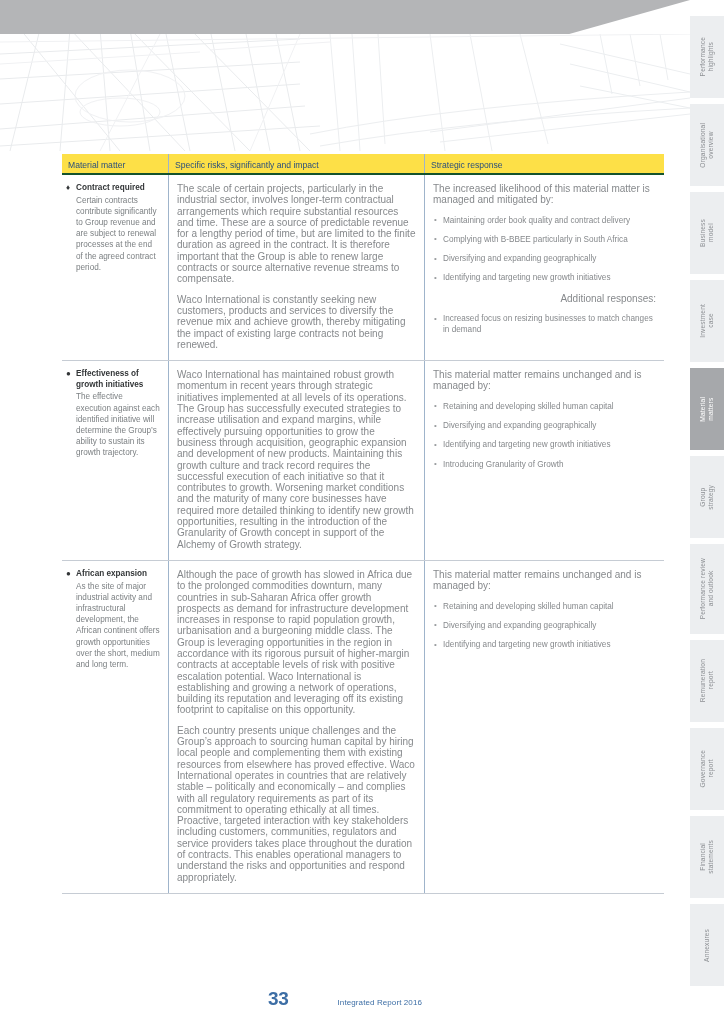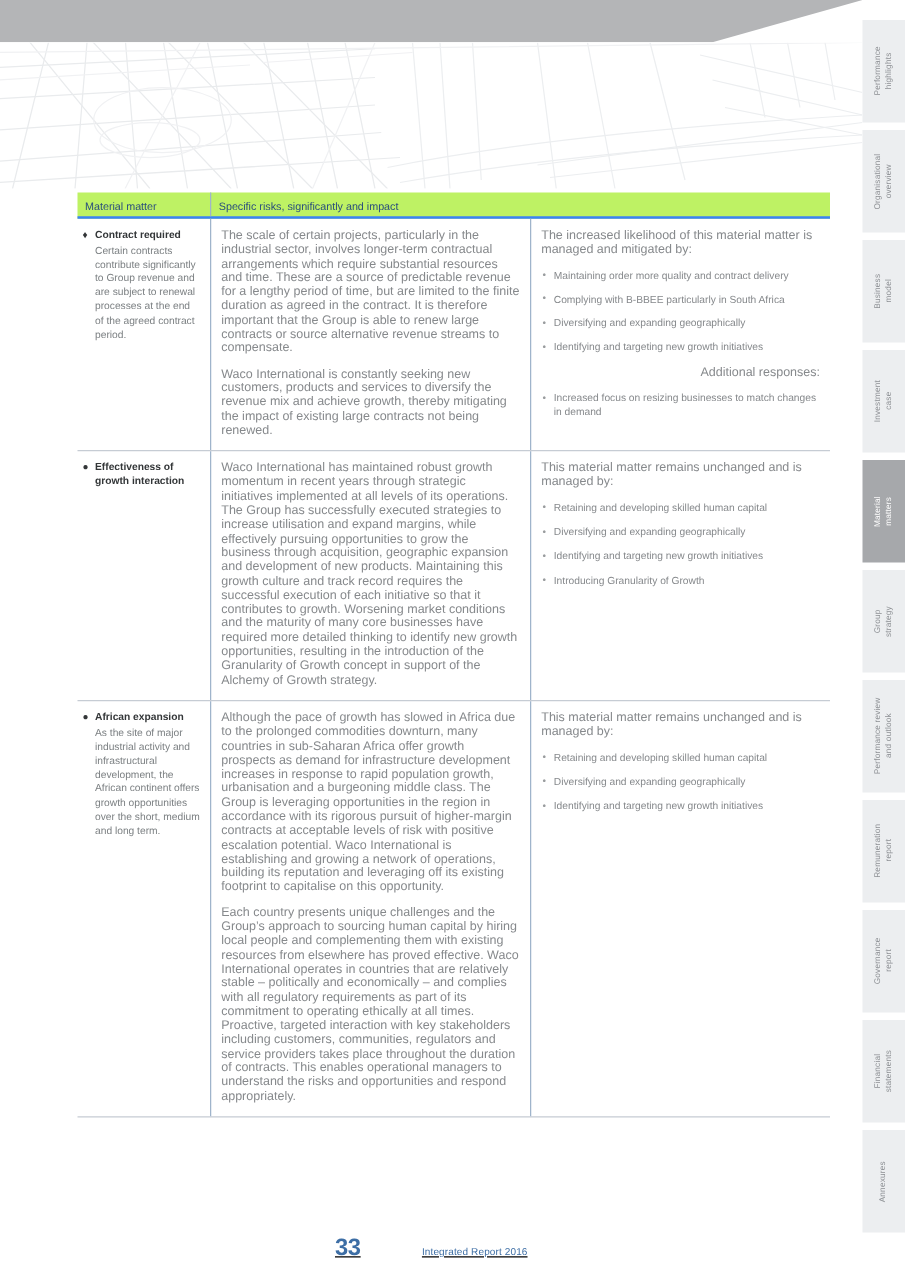--- a/index.html
+++ b/index.html
@@ -59,22 +59,22 @@
   .tab.active .tab-label { color: #ffffff; }
 
   
   .table {
     position: absolute;
     left: 62px; top: 154px;
     width: 602px;
   }
   .thead {
     display: flex;
-    background: #bef264;
-    border-bottom: 2px solid #3b82f6;
+    background: #fde047;
+    border-bottom: 2px solid #14532d;
     height: 21px;
   }
   .thead .th {
     font-size: 8.6px;
     color: #2a4f7c;
     padding: 6px 0 0 6px;
     font-weight: 400;
   }
   .col1 { width: 106px; flex: 0 0 106px; }
   .col2 { width: 256px; flex: 0 0 256px; }
@@ -150,21 +150,20 @@
   .lead { margin-bottom: 8px; }
 
   
   .footer {
     position: absolute;
     left: 0; bottom: 14px;
     width: 690px;
     display: flex;
     align-items: baseline;
     justify-content: center;
-    text-decoration: underline;
   }
   .pagenum {
     font-size: 19px;
     font-weight: bold;
     color: #3d6ea5;
     letter-spacing: -0.3px;
   }
   .footer-text {
     font-size: 8px;
     color: #3d6ea5;
@@ -250,52 +249,54 @@
     <div class="tab" style="top:904px;height:82px;">
       <span class="tab-label">Annexures</span>
     </div>
   </div>
 
   <div class="table">
 
     <div class="thead">
       <div class="th col1">Material matter</div>
       <div class="th col2">Specific risks, significantly and impact</div>
+      <div class="th col3">Strategic response</div>
     </div>
 
     <div class="trow">
       <div class="tcell col1">
         <div class="matter">
           <span class="matter-title"><span class="marker">♦</span><span>Contract required</span></span>
           <div class="matter-desc">Certain contracts contribute significantly to Group revenue and are subject to renewal processes at the end of the agreed contract period.</div>
         </div>
       </div>
       <div class="tcell col2">
         <p class="para">The scale of certain projects, particularly in the industrial sector, involves longer-term contractual arrangements which require substantial resources and time. These are a source of predictable revenue for a lengthy period of time, but are limited to the finite duration as agreed in the contract. It is therefore important that the Group is able to renew large contracts or source alternative revenue streams to compensate.</p>
         <p class="para">Waco International is constantly seeking new customers, products and services to diversify the revenue mix and achieve growth, thereby mitigating the impact of existing large contracts not being renewed.</p>
       </div>
       <div class="tcell col3">
         <p class="para lead">The increased likelihood of this material matter is managed and mitigated by:</p>
         <ul class="blist">
-          <li>Maintaining order more quality and contract delivery</li>
+          <li>Maintaining order book quality and contract delivery</li>
           <li>Complying with B-BBEE particularly in South Africa</li>
           <li>Diversifying and expanding geographically</li>
           <li>Identifying and targeting new growth initiatives</li>
         </ul>
         <p class="para lead" style="margin-top:9px;text-align:right;">Additional responses:</p>
         <ul class="blist">
           <li>Increased focus on resizing businesses to match changes in demand</li>
         </ul>
       </div>
     </div>
 
     <div class="trow">
       <div class="tcell col1">
         <div class="matter">
-          <span class="matter-title"><span class="marker">●</span><span>Effectiveness of growth interaction</span></span>
+          <span class="matter-title"><span class="marker">●</span><span>Effectiveness of growth initiatives</span></span>
+          <div class="matter-desc">The effective execution against each identified initiative will determine the Group’s ability to sustain its growth trajectory.</div>
         </div>
       </div>
       <div class="tcell col2">
         <p class="para">Waco International has maintained robust growth momentum in recent years through strategic initiatives implemented at all levels of its operations. The Group has successfully executed strategies to increase utilisation and expand margins, while effectively pursuing opportunities to grow the business through acquisition, geographic expansion and development of new products. Maintaining this growth culture and track record requires the successful execution of each initiative so that it contributes to growth. Worsening market conditions and the maturity of many core businesses have required more detailed thinking to identify new growth opportunities, resulting in the introduction of the Granularity of Growth concept in support of the Alchemy of Growth strategy.</p>
       </div>
       <div class="tcell col3">
         <p class="para lead">This material matter remains unchanged and is managed by:</p>
         <ul class="blist">
           <li>Retaining and developing skilled human capital</li>
           <li>Diversifying and expanding geographically</li>

